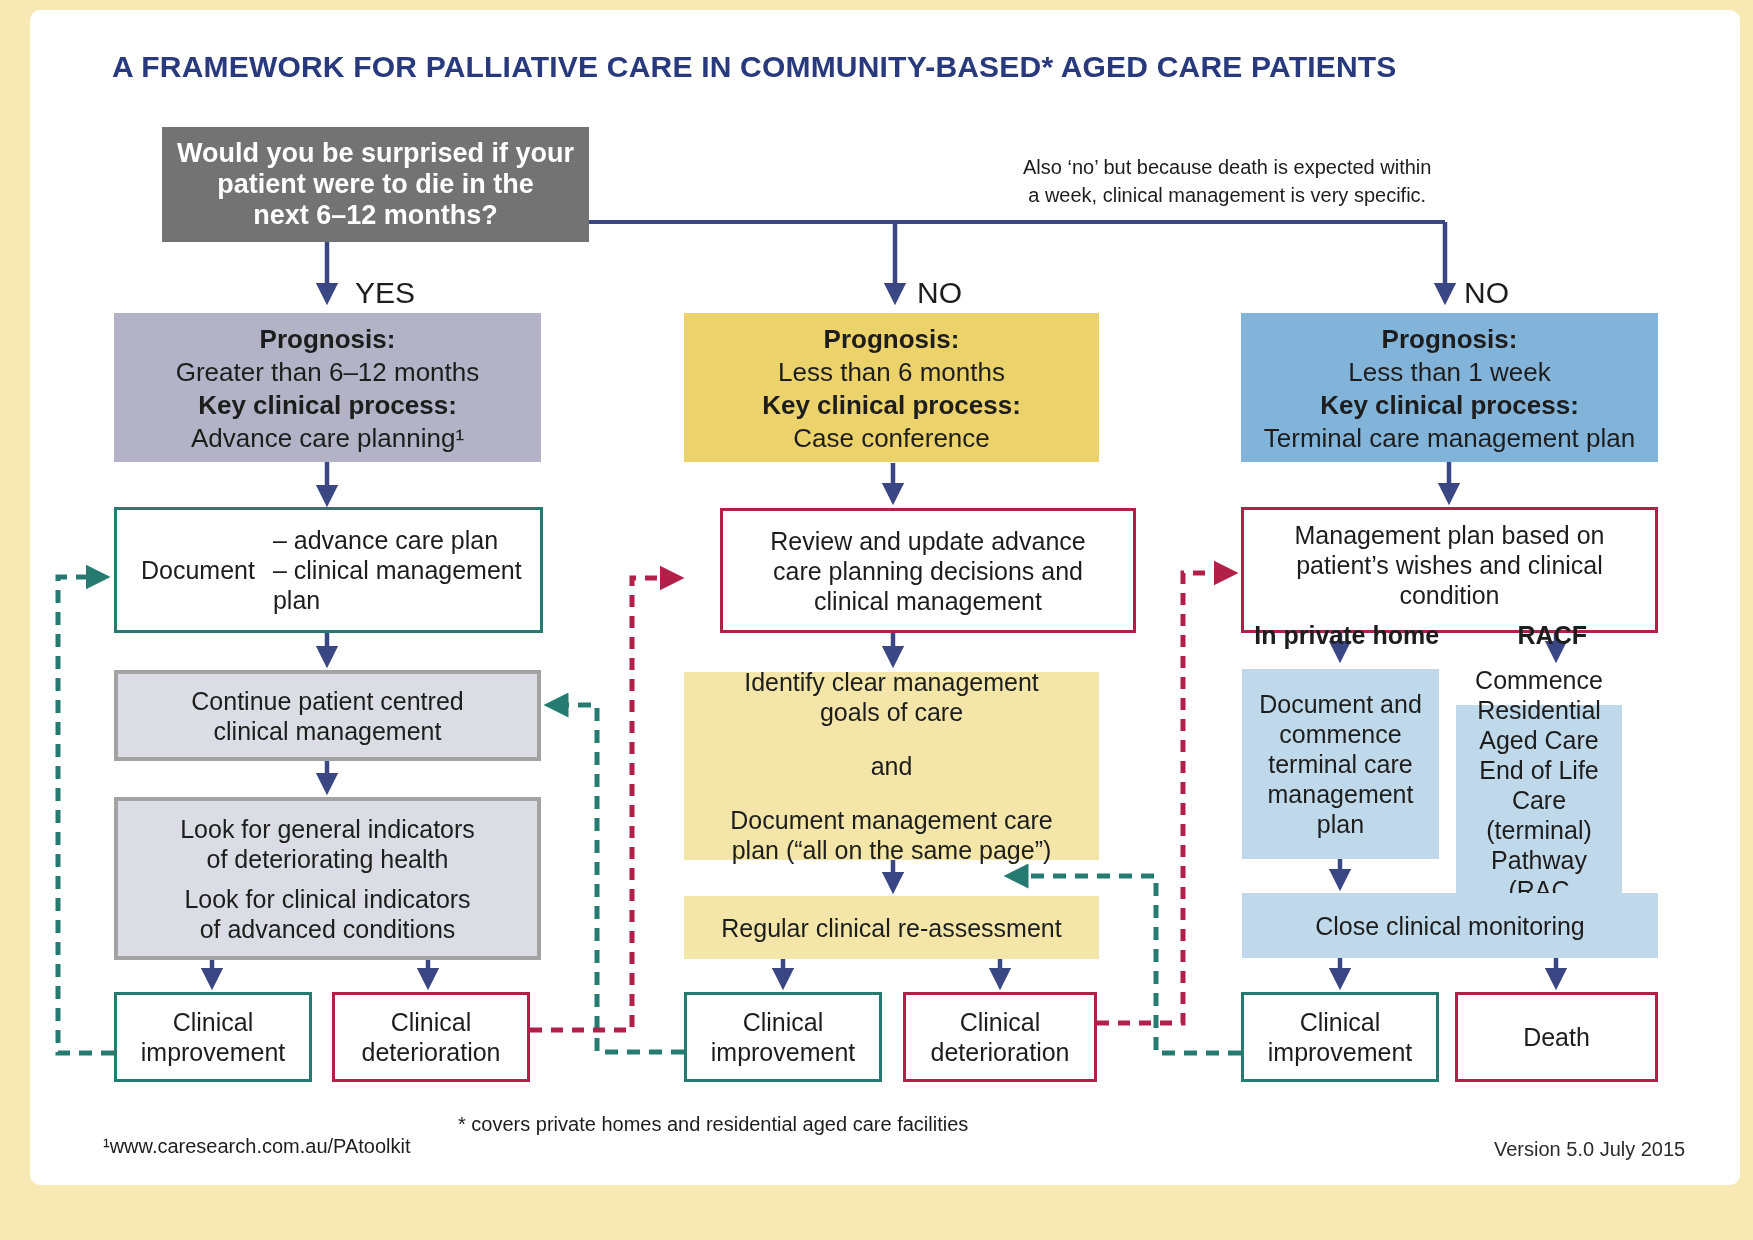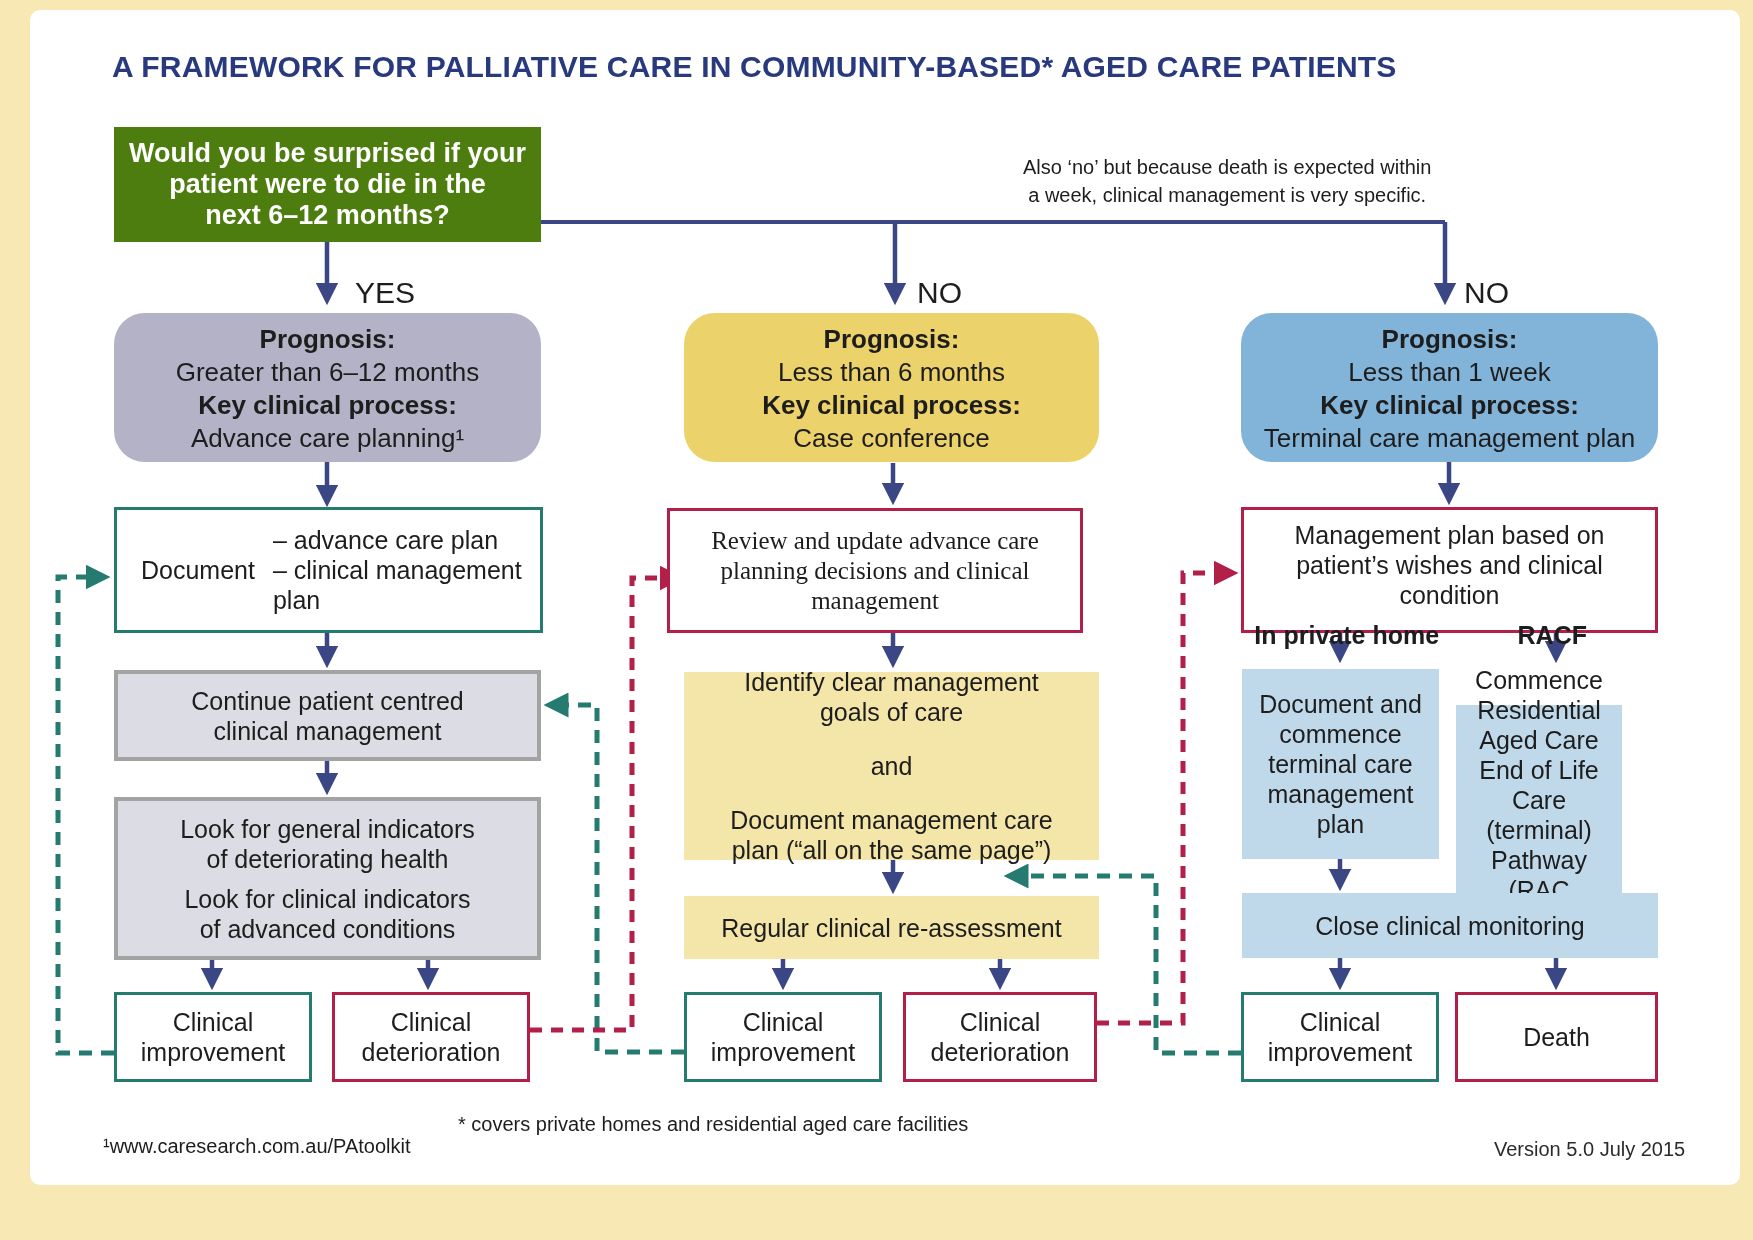--- a/index.html
+++ b/index.html
@@ -3,23 +3,23 @@
 <meta charset="utf-8">
 <style>
   html,body{margin:0;padding:0;}
   body{width:1753px;height:1240px;position:relative;background:#f7e8b4;
        font-family:"Liberation Sans", sans-serif;color:#1d1d1d;overflow:hidden;}
   .panel{position:absolute;left:30px;top:10px;width:1710px;height:1175px;background:#ffffff;border-radius:10px;}
   .box{position:absolute;display:flex;flex-direction:column;align-items:center;justify-content:center;
        text-align:center;font-size:25px;line-height:30px;box-sizing:border-box;}
   .title{position:absolute;left:112px;top:50px;width:1343px;
          font-size:30px;font-weight:bold;color:#283a7d;letter-spacing:.2px;}
-  .question{background:#4d7c0f;color:#ffffff;font-weight:bold;font-size:27px;line-height:31px;}
+  .question{background:#737373;color:#ffffff;font-weight:bold;font-size:27px;line-height:31px;margin-left:48px;}
   .question span{display:block;}
-  .prognosis{font-size:26px;line-height:33px;padding-top:2px;border-radius:31px;}
+  .prognosis{font-size:26px;line-height:33px;padding-top:2px;}
   .prognosis .b{font-weight:bold;}
   .lav{background:#b3b2c6;}
   .yel{background:#ecd26b;}
   .blu{background:#82b4d9;}
   .lyel{background:#f4e6a9;}
   .lblu{background:#c0d9ea;}
   .gray{background:#dcdce4;border:4px solid #a3a3a3;}
   .teal-border{background:#ffffff;border:3px solid #267b71;}
   .red-border{background:#ffffff;border:3px solid #b2204a;}
   .branch-label{position:absolute;font-size:30px;line-height:26px;}
@@ -128,21 +128,21 @@
 </div>
 
 <div class="box teal-border doc" style="left:114px;top:507px;width:429px;height:126px;">
   <span>Document</span>
   <span class="doc-items">
     <span>– advance care plan</span>
     <span>– clinical management plan</span>
   </span>
 </div>
 
-<div class="box red-border" style="left:667px;top:508px;width:416px;height:125px;padding:0 22px;font-family:Liberation Serif, serif;">
+<div class="box red-border" style="left:720px;top:508px;width:416px;height:125px;padding:0 22px;">
   <span>Review and update advance care planning decisions and clinical management</span>
 </div>
 
 <div class="box red-border" style="left:1241px;top:507px;width:417px;height:126px;padding-top:10px;">
   <span style="padding:0 30px;margin-top:20px;">Management plan based on patient’s wishes and clinical condition</span>
   <span class="mgmt-labels">
     <span>In private home</span>
     <span>RACF</span>
   </span>
 </div>

